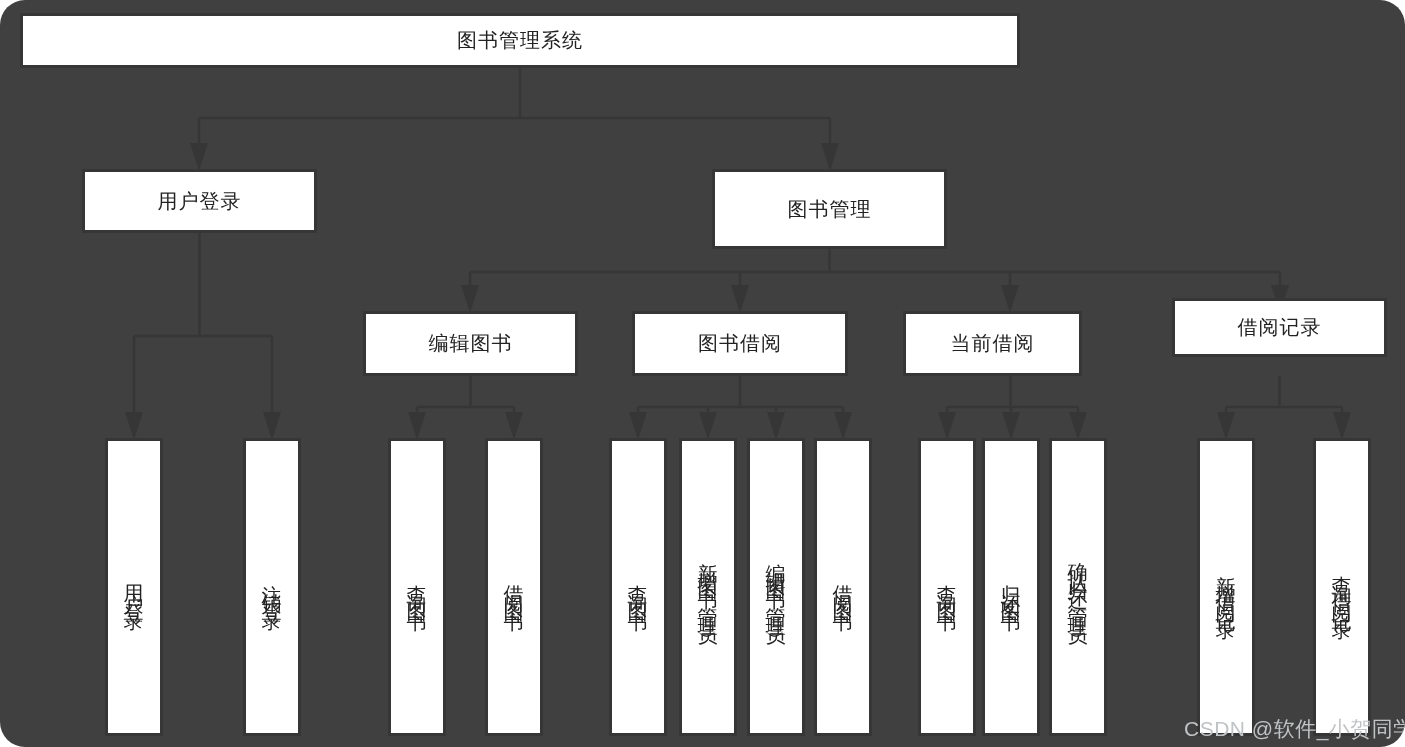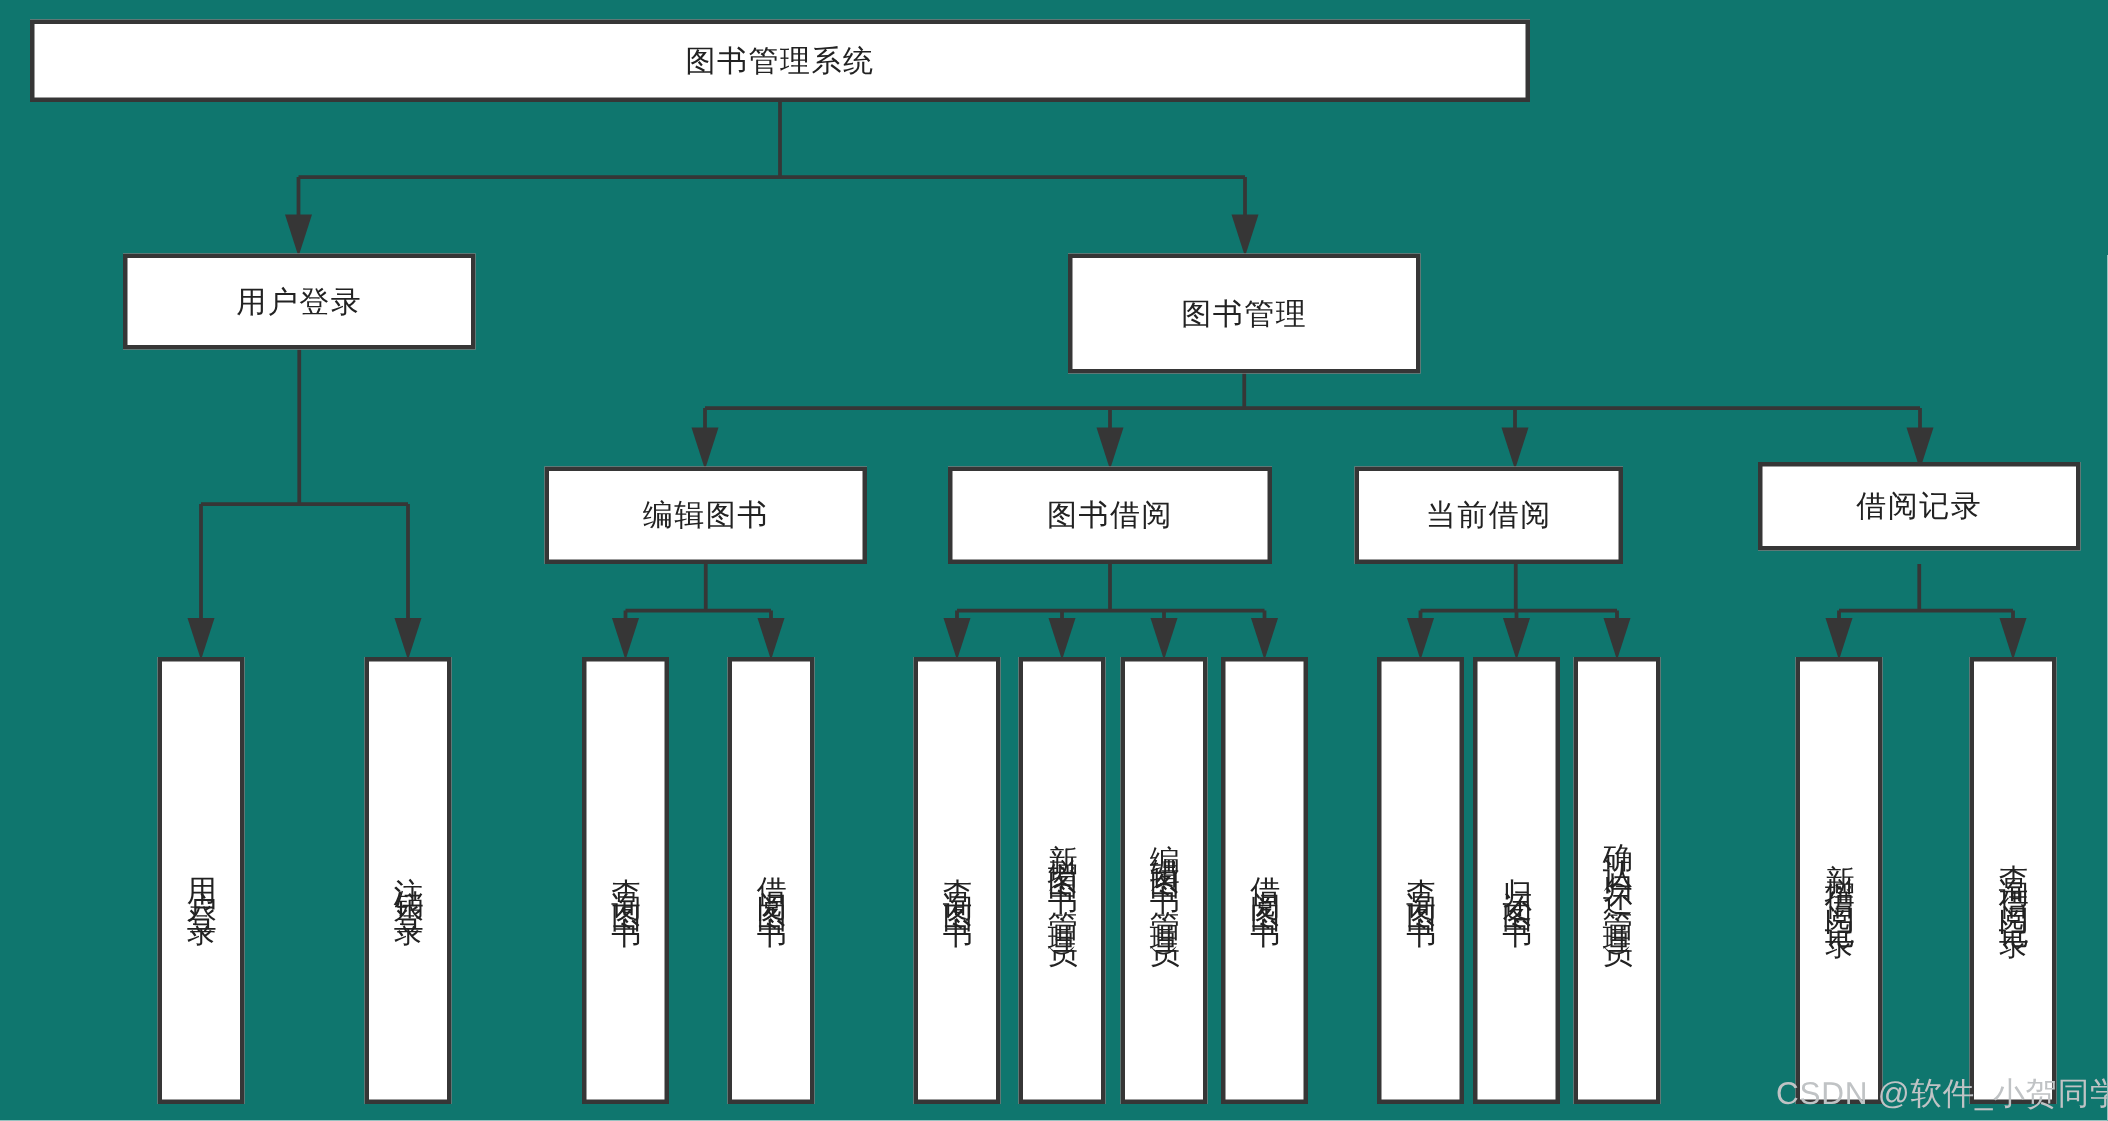--- a/index.html
+++ b/index.html
@@ -1,18 +1,18 @@
 <!DOCTYPE html>
 <html><head>
 <meta charset="utf-8">
 <style>
   html,body{margin:0;padding:0;background:#ffffff;}
   .canvas{
-    position:relative;width:1405px;height:747px;background:#0f766e;
-    font-family:"Liberation Sans","DejaVu Sans",sans-serif;overflow:hidden;
+    position:relative;width:1405px;height:747px;background:#404040;
+    font-family:"Liberation Sans","DejaVu Sans",sans-serif;overflow:hidden;border-radius:25px;
   }
   svg.connectors{position:absolute;left:0;top:0;width:1405px;height:747px;z-index:1;}
   .box{
     position:absolute;background:#ffffff;border:3px solid #363636;box-sizing:border-box;
     display:flex;align-items:center;justify-content:center;color:#222222;z-index:2;
   }
   .hbox{font-size:20px;letter-spacing:1px;}
   .vbox span{
     writing-mode:vertical-rl;font-size:20px;line-height:1;letter-spacing:9px;
     display:block;
@@ -73,21 +73,21 @@
 
   <div class="box hbox" style="left:363px;top:311px;width:215px;height:65px">
     <span>编辑图书</span>
   </div>
   <div class="box hbox" style="left:632px;top:311px;width:216px;height:65px">
     <span>图书借阅</span>
   </div>
   <div class="box hbox" style="left:903px;top:311px;width:179px;height:65px">
     <span>当前借阅</span>
   </div>
-  <div class="box hbox" style="left:1172px;top:308px;width:215px;height:59px">
+  <div class="box hbox" style="left:1172px;top:298px;width:215px;height:59px">
     <span>借阅记录</span>
   </div>
 
   <div class="box vbox" style="left:105px;top:438px;width:58px;height:298px">
     <span>用户登录</span>
   </div>
   <div class="box vbox" style="left:243px;top:438px;width:58px;height:298px">
     <span>注销登录</span>
   </div>
 

